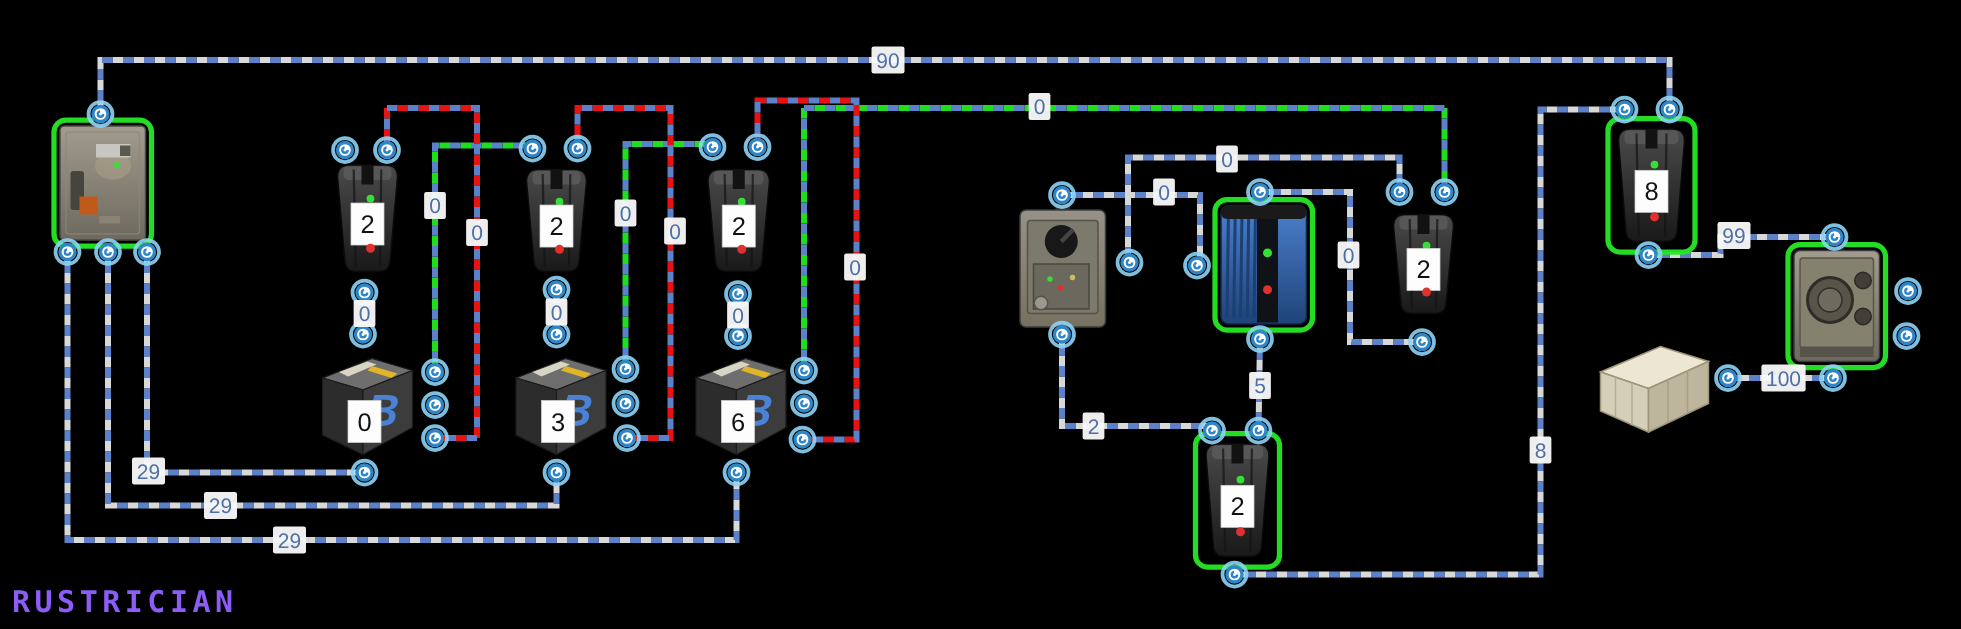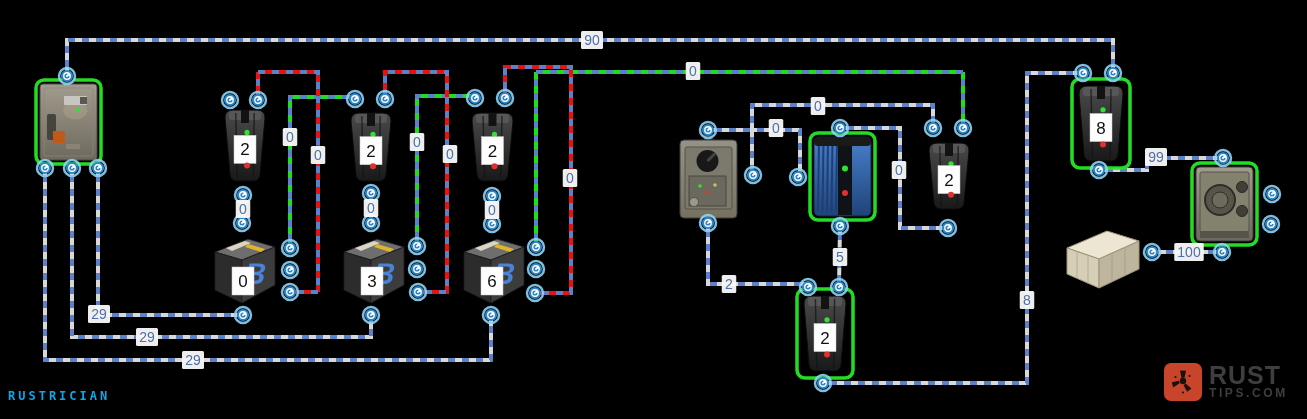--- a/index.html
+++ b/index.html
@@ -1,21 +1,21 @@
 <!DOCTYPE html>
 <html><head>
 <meta charset="utf-8">
 <style>
   html,body{margin:0;padding:0;background:#000;}
   .canvas{position:relative;width:1307px;height:419px;background:#000;overflow:hidden;
           font-family:"Liberation Sans",sans-serif;}
   #circuit{position:absolute;left:0;top:0;}
   .rustrician-logo{position:absolute;left:8px;top:389px;
-    font-family:"DejaVu Sans Mono",monospace;font-size:12px;font-weight:bold;
-    letter-spacing:3px;color:#0ea5e9;}
+    font-family:"DejaVu Sans Mono",monospace;font-size:20px;font-weight:bold;
+    letter-spacing:3px;color:#8b5cf6;}
   .rusttips-logo{position:absolute;left:1164px;top:363px;display:flex;align-items:center;gap:7px;}
   .rt-badge{width:38px;height:38px;background:#c8452c;border-radius:7px;
     display:flex;align-items:center;justify-content:center;}
   .rt-text{display:flex;flex-direction:column;justify-content:center;}
   .rt-line1{font-size:25px;font-weight:bold;color:#3e3e3e;line-height:0.9;letter-spacing:1px;}
   .rt-line2{font-size:12px;font-weight:bold;color:#3e3e3e;letter-spacing:2.6px;line-height:1.1;}
 </style>
 </head>
 <body>
 
@@ -604,32 +604,13 @@
         <text x="1156" y="162" text-anchor="middle" font-size="14" fill="#4f6fa5" font-family="&quot;Liberation Sans&quot;,sans-serif">99</text>
       </g>
       <g>
         <rect x="1174.25" y="243" width="29.5" height="18" rx="1.5" fill="#f8f8f8" opacity="0.96"></rect>
         <text x="1189" y="257" text-anchor="middle" font-size="14" fill="#4f6fa5" font-family="&quot;Liberation Sans&quot;,sans-serif">100</text>
       </g>
     </svg>
 
   <div class="rustrician-logo">RUSTRICIAN</div>
 
-  <div class="rusttips-logo">
-    <div class="rt-badge">
-      <svg width="30" height="30" viewBox="0 0 30 30">
-        <g fill="#1a120e">
-          <circle cx="15" cy="14" r="3.2"></circle>
-          <path d="M13.4,10.8 L12,3.5 L18,3.8 L16.6,10.8 Z"></path>
-          <path d="M11.6,16.2 L5.2,20.4 L3.8,15.2 L11,13.8 Z"></path>
-          <path d="M17.6,16.6 L23.4,21.6 L19.2,24.8 L15.6,18.2 Z"></path>
-          <circle cx="7.5" cy="10" r="1.1"></circle>
-          <circle cx="21.5" cy="9" r="1.1"></circle>
-          <circle cx="15" cy="25.5" r="1.1"></circle>
-        </g>
-      </svg>
-    </div>
-    <div class="rt-text">
-      <div class="rt-line1">RUST</div>
-      <div class="rt-line2">TIPS.COM</div>
-    </div>
-  </div>
 </div>
 
 </body></html>

